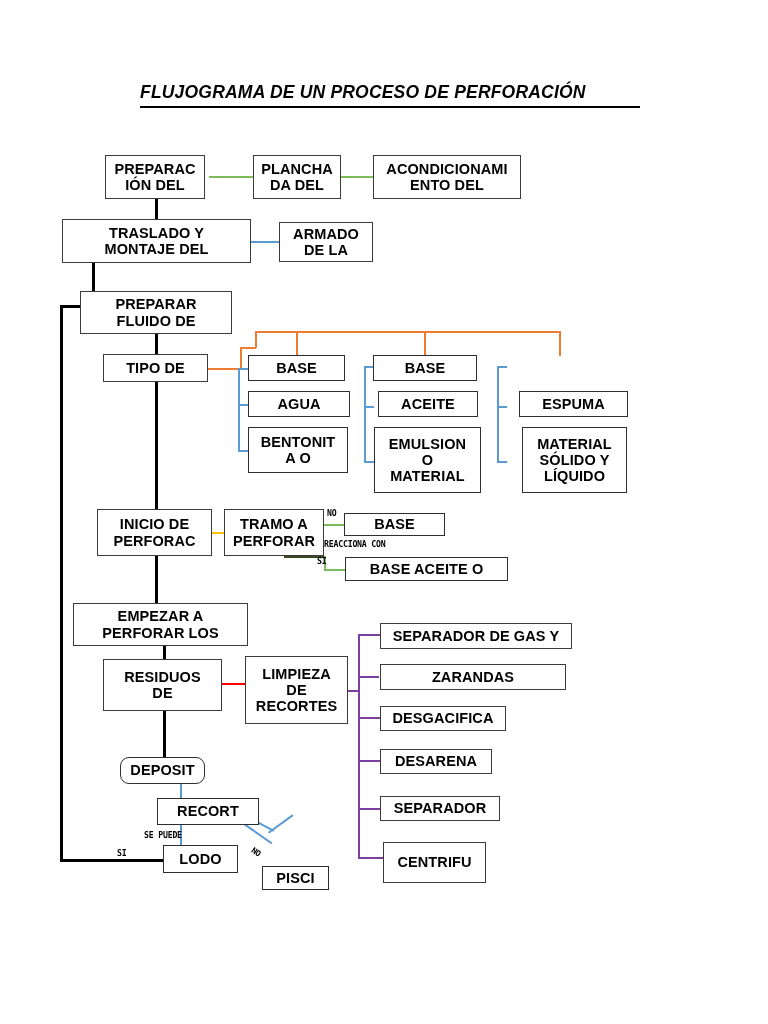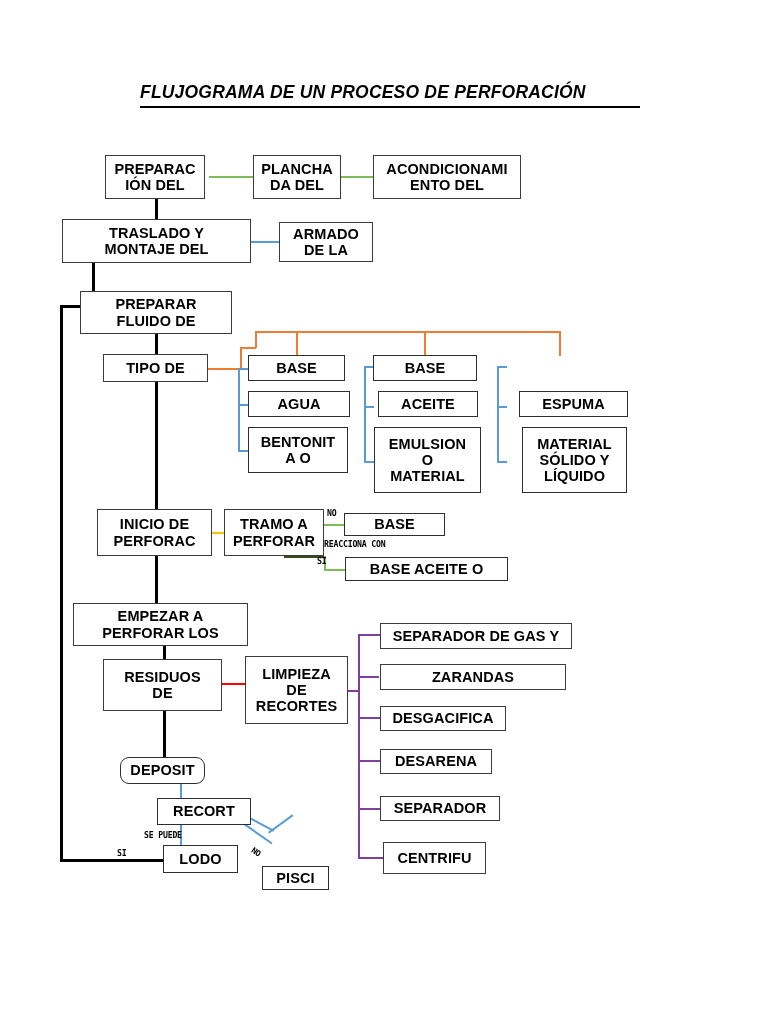--- a/index.html
+++ b/index.html
@@ -278,31 +278,31 @@
   </div>
   <div class="box" style="left:380px; top:706px; width:126px; height:25px;">
     <span class="ln">DESGACIFICA</span>
   </div>
   <div class="box" style="left:380px; top:749px; width:112px; height:25px;">
     <span class="ln">DESARENA</span>
   </div>
   <div class="box" style="left:380px; top:796px; width:120px; height:25px;">
     <span class="ln">SEPARADOR</span>
   </div>
-  <div class="box" style="left:383px; top:842px; width:103px; height:32px;">
+  <div class="box" style="left:383px; top:842px; width:103px; height:41px;">
     <span class="ln">CENTRIFU</span>
   </div>
 
   <div class="box thin" style="left:120px; top:757px; width:85px; height:27px;border-radius:9px;">
     <span class="ln">DEPOSIT</span>
   </div>
 
   <div class="ln-v b w2" style="left:180px; top:784px; height:16px;"></div>
 
-  <div class="box thin" style="left:157px; top:798px; width:94px; height:27px;">
+  <div class="box thin" style="left:157px; top:798px; width:102px; height:27px;">
     <span class="ln">RECORT</span>
   </div>
 
   <div class="diag" style="left:246px; top:815px; width:32px; transform:rotate(28deg);"></div>
 
   <div class="diag" style="left:268px; top:832px; width:30px; transform:rotate(-36deg);"></div>
   <div class="diag" style="left:243px; top:822px; width:36px; transform:rotate(35deg);"></div>
 
   <div class="elabel tilt" style="left:255px; top:845px;">NO</div>
 

